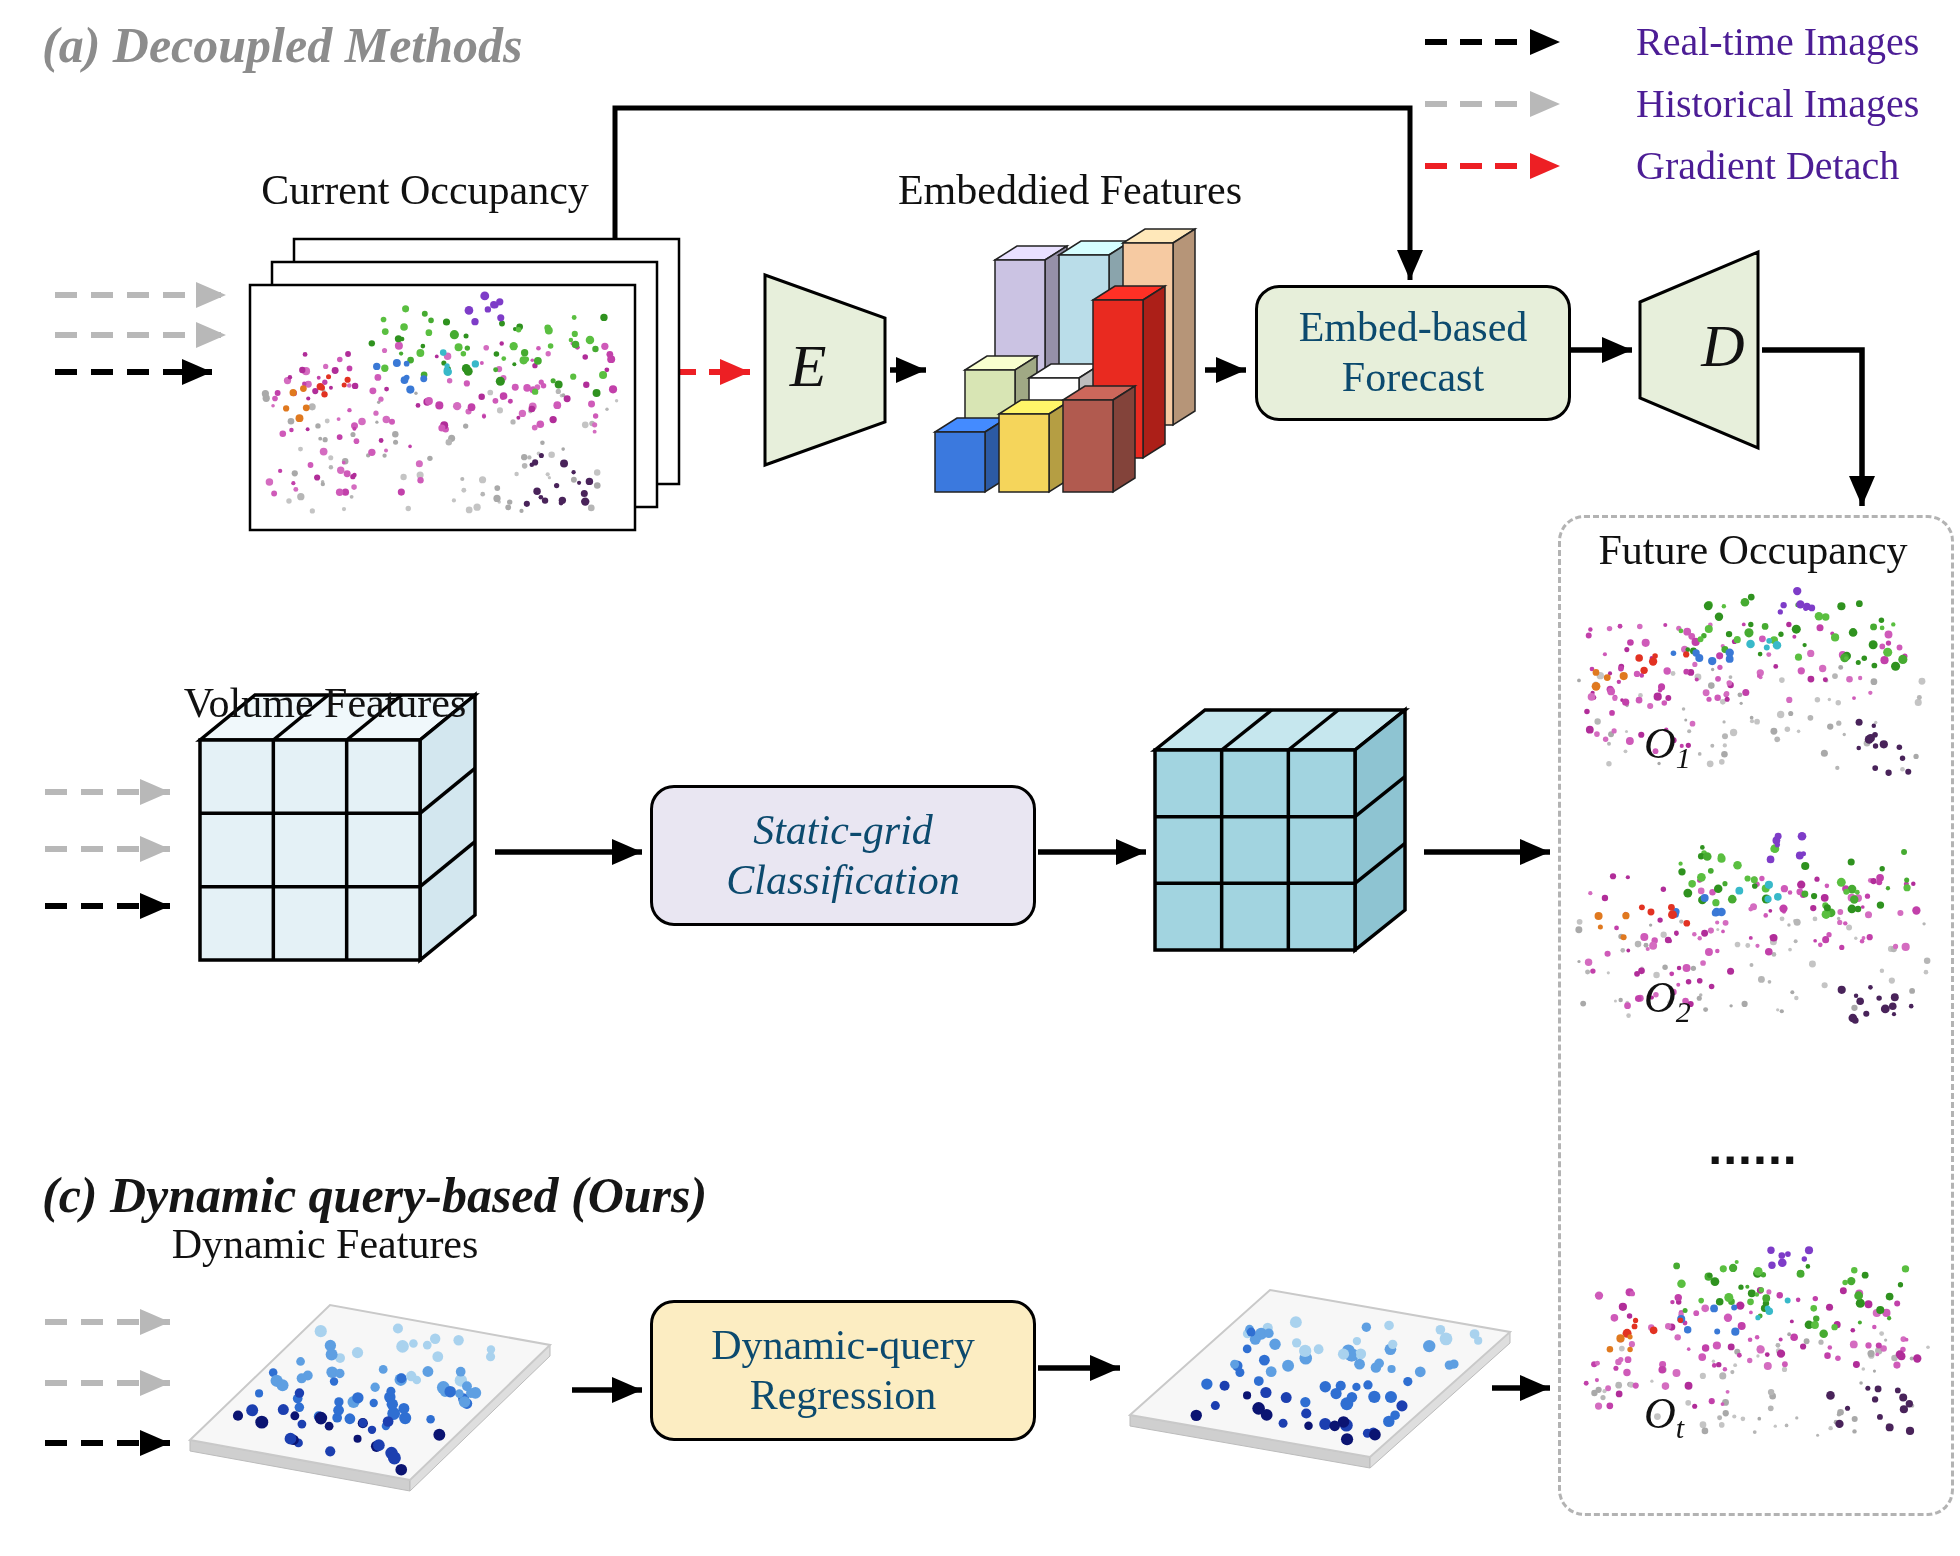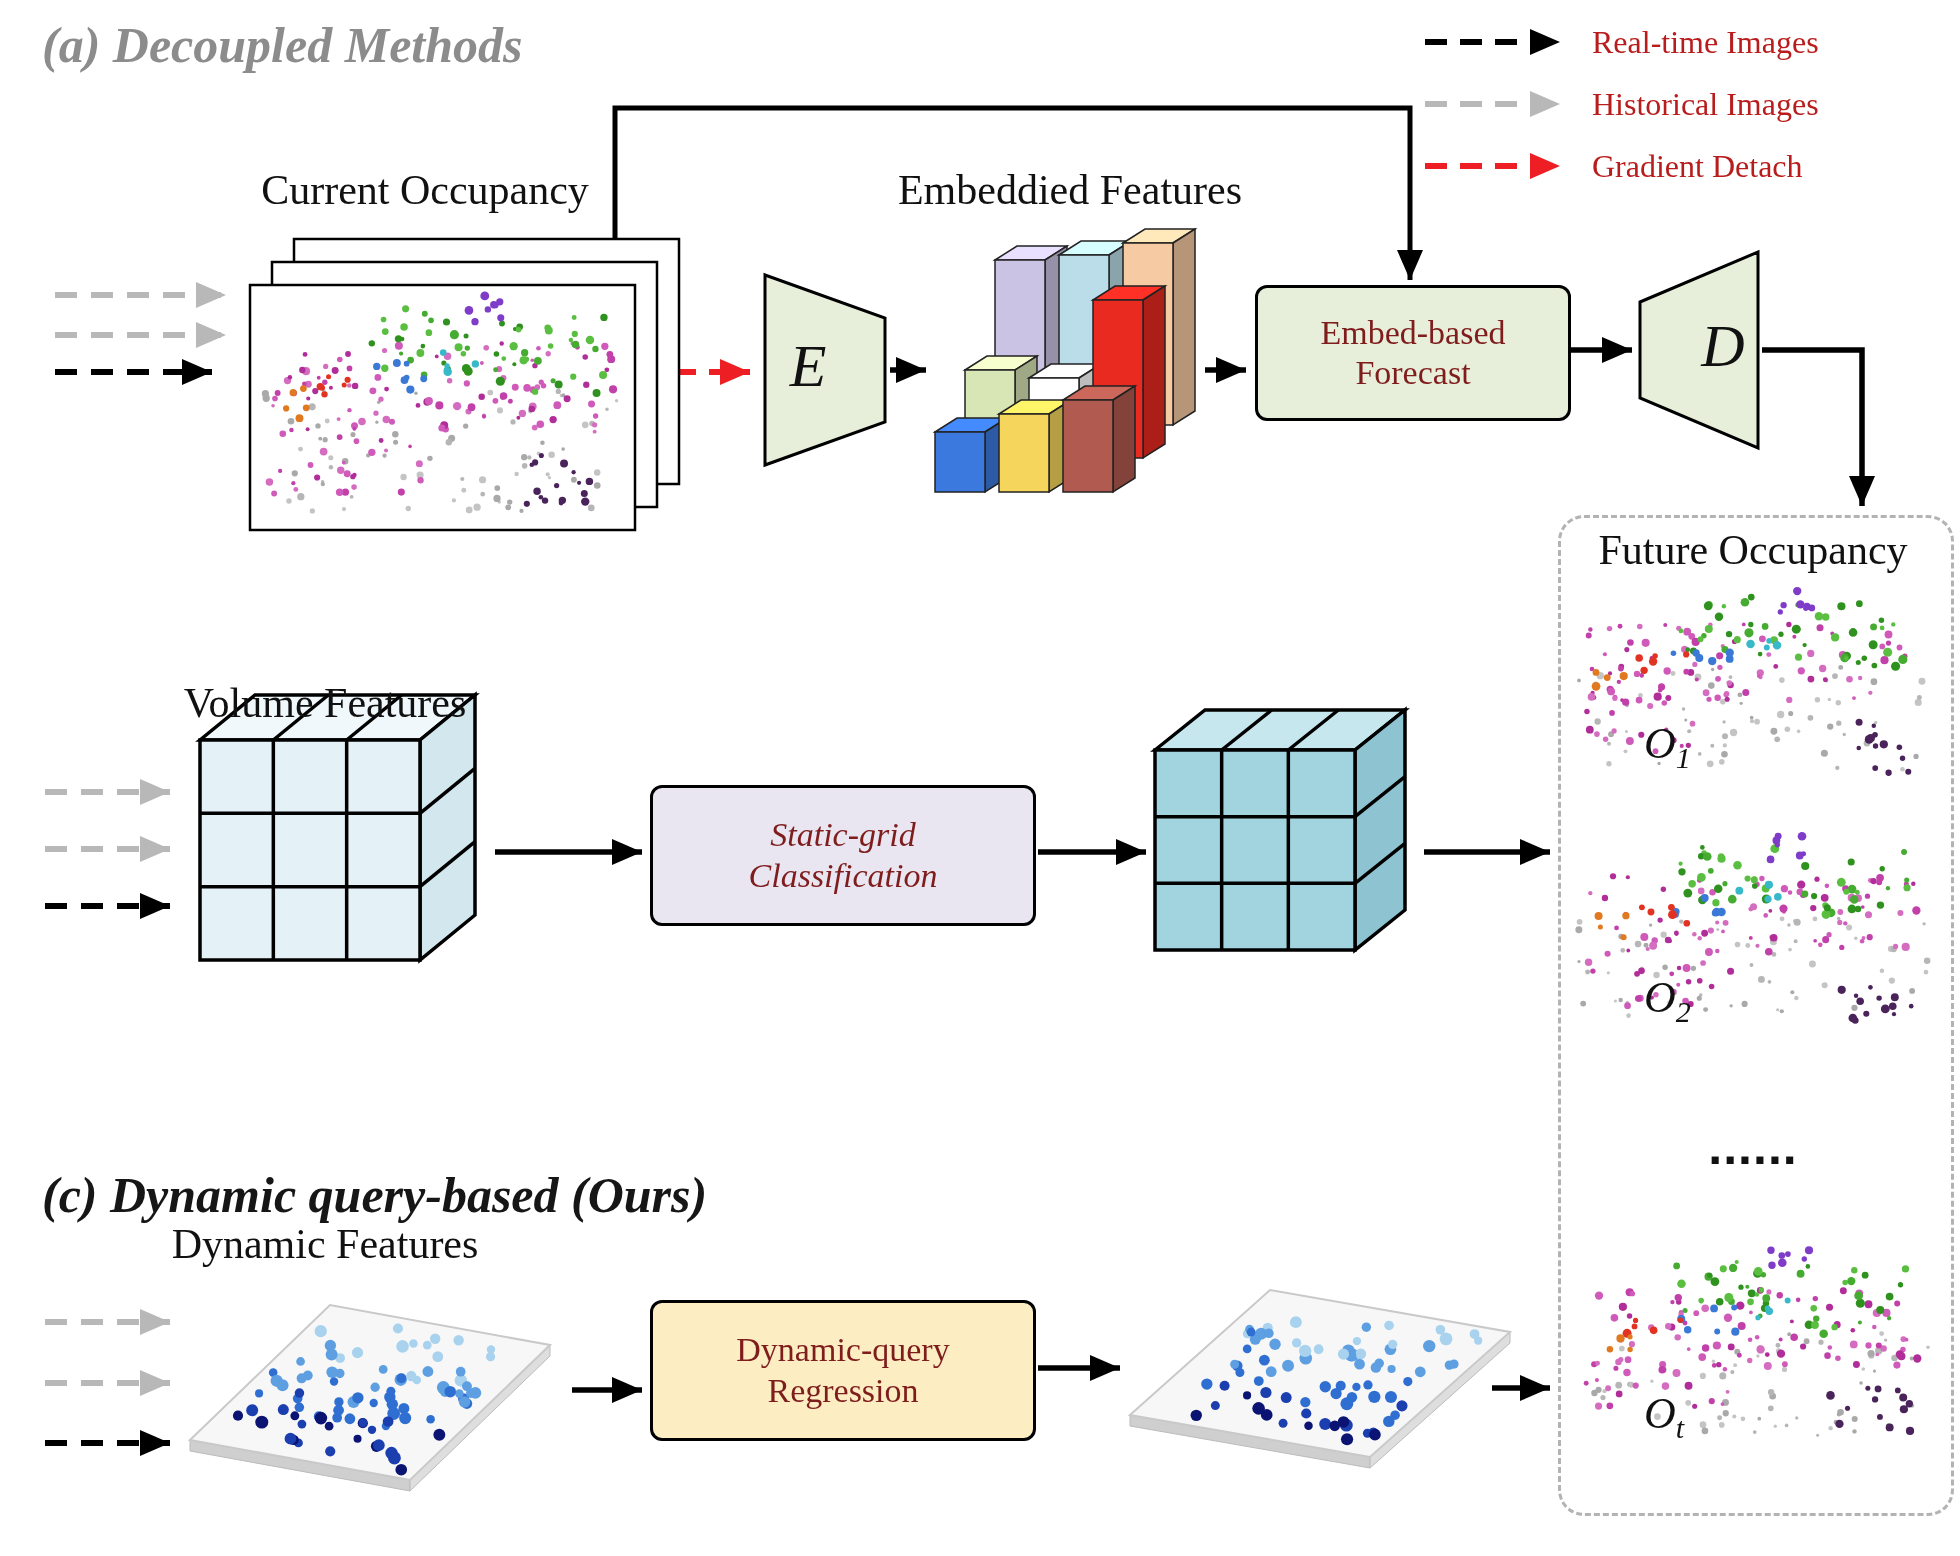--- a/index.html
+++ b/index.html
@@ -3,24 +3,24 @@
 <meta charset="utf-8">
 <style>
   html,body{margin:0;padding:0;background:#ffffff;}
   .stage{position:relative;width:1960px;height:1556px;background:#ffffff;
          font-family:"Liberation Serif",serif;overflow:hidden;}
   svg#scene{position:absolute;left:0;top:0;z-index:2;}
   .sec-title{position:absolute;font-family:Liberation Serif, serif;font-weight:bold;
              font-style:italic;font-size:50px;color:#8c8c8c;z-index:3;white-space:nowrap;}
   .sec-title.ours{color:#161616;}
   .lbl{position:absolute;font-size:42px;color:#111;text-align:center;z-index:3;}
-  .legend-lbl{position:absolute;font-size:32px;color:#b91c1c;line-height:44px;z-index:3;white-space:nowrap;}
-  .flow-box{position:absolute;border:3px solid #000;border-radius:12px;display:flex;
-            align-items:center;justify-content:center;text-align:center;font-size:34px;
-            line-height:1.18;color:#7f1d1d;white-space:pre-line;z-index:3;}
+  .legend-lbl{position:absolute;font-size:40px;color:#4c1d95;line-height:44px;z-index:3;white-space:nowrap;margin-left:44px;}
+  .flow-box{position:absolute;border:3px solid #000;border-radius:24px;display:flex;
+            align-items:center;justify-content:center;text-align:center;font-size:42px;
+            line-height:1.18;color:#0c4a6e;white-space:pre-line;z-index:3;}
   .box-forecast{background:#e7efda;}
   .box-grid{background:#e9e6f2;font-style:italic;}
   .box-query{background:#fcedc2;}
   .letter{position:absolute;font-style:italic;font-size:60px;color:#111;text-align:center;z-index:3;}
   .panel{position:absolute;border:3.5px dashed #b3b3b3;border-radius:26px;background:#ffffff;z-index:1;}
   .o-label{position:absolute;font-size:44px;font-style:italic;color:#111;z-index:3;margin-left:44px;}
   .o-label sub{font-size:30px;}
   .dots-label{position:absolute;font-family:"Liberation Sans",sans-serif;font-weight:bold;
               font-size:50px;color:#111;text-align:center;letter-spacing:1px;z-index:3;}
 </style>

